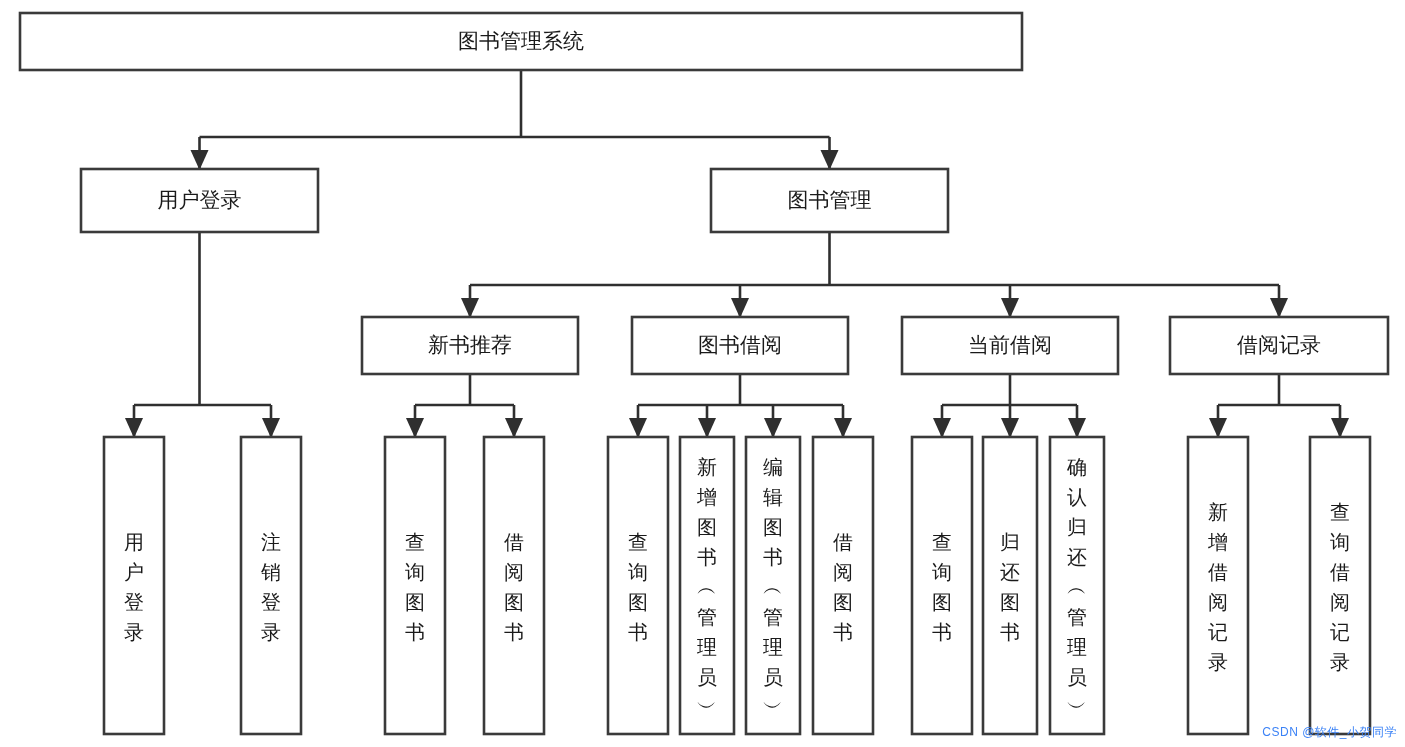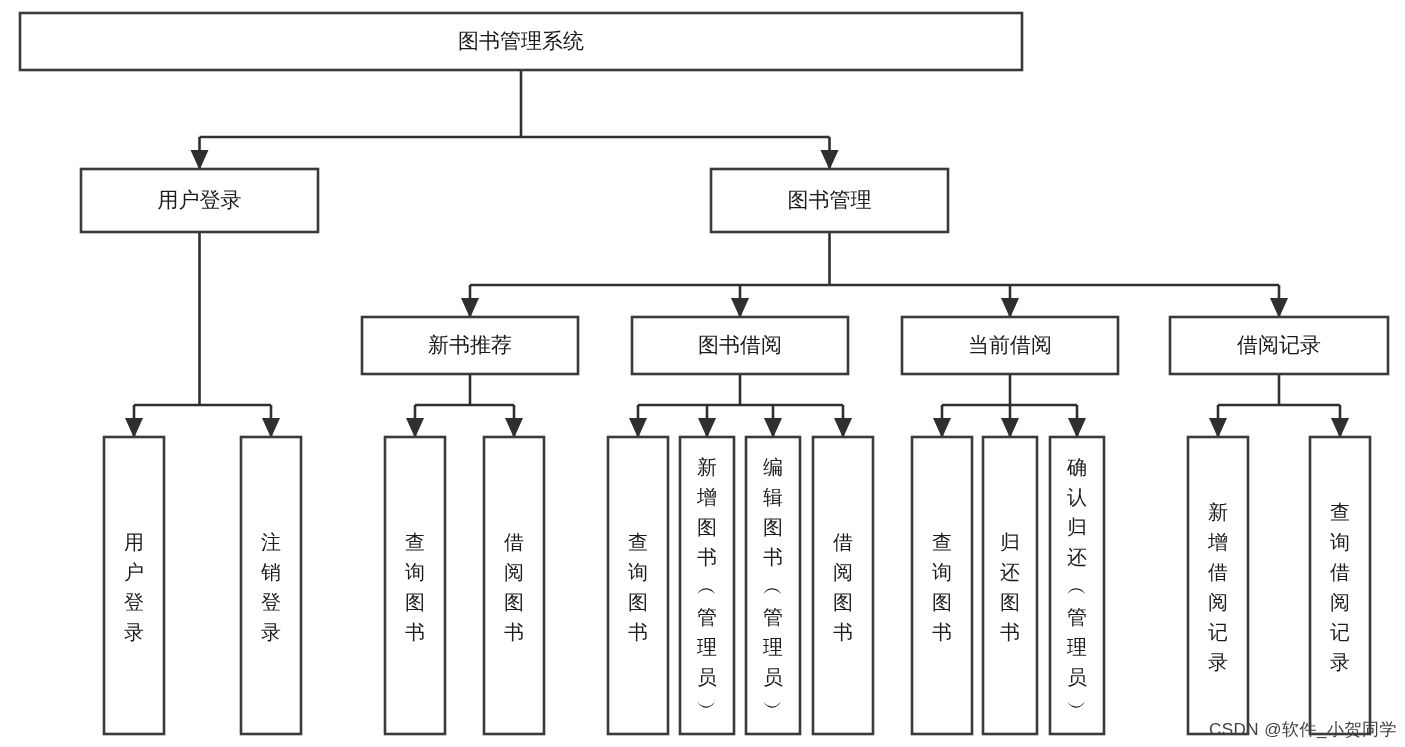--- a/index.html
+++ b/index.html
@@ -52,22 +52,22 @@
   }
   .arrow-head {
     fill: #2f2f2f;
     stroke: none;
   }
   .watermark {
     position: absolute;
     right: 8px;
     bottom: 6px;
     font-family: "Liberation Sans", "DejaVu Sans", sans-serif;
-    font-size: 17px;
-    color: #404040;
+    font-size: 12px;
+    color: #3b82f6;
     white-space: nowrap;
     letter-spacing: 0.5px;
     user-select: none;
   }
 </style>
 </head>
 <body>
 
 <div id="diagram-root">
   <svg id="flow-svg" viewBox="0 0 1405 747">

